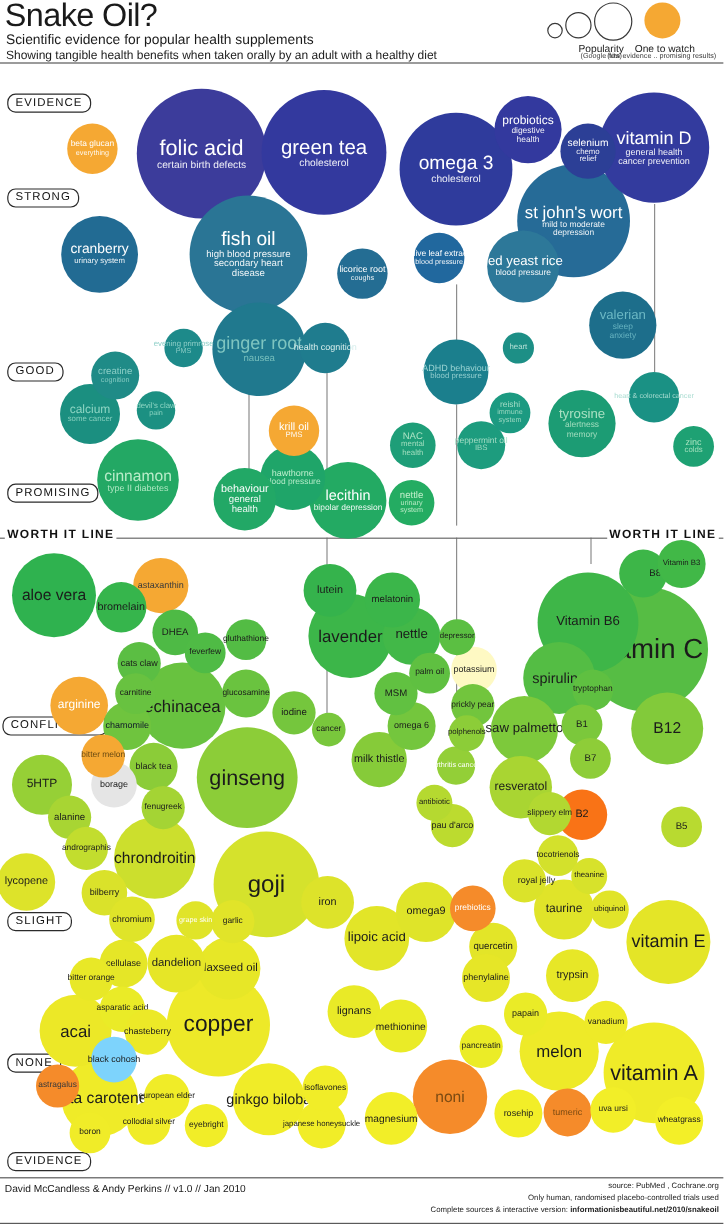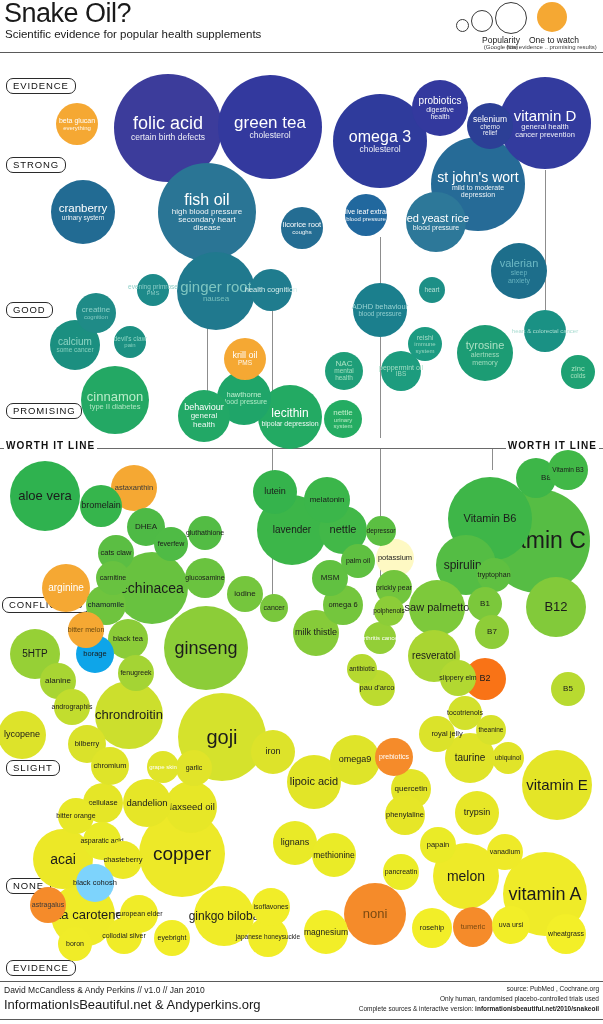--- a/index.html
+++ b/index.html
@@ -77,20 +77,21 @@
   .foot-r3 b { font-weight:700; }
 </style>
 </head>
 <body>
 
 <div id="page">
 
   <div class="header">
     <div class="title">Snake Oil?</div>
     <div class="sub1">Scientific evidence for popular health supplements</div>
+    <div class="sub2">Showing tangible health benefits when taken orally by an adult with a healthy diet</div>
 
     <div class="legend-pop">
       <span class="c c1"></span>
       <span class="c c2"></span>
       <span class="c c3"></span>
     </div>
     <div class="legend-lab" style="left:456px; top:35px; width:90px;">Popularity</div>
     <div class="legend-sub" style="left:456px; top:44px; width:90px;">(Google hits)</div>
 
     <div class="legend-watch-dot"></div>
@@ -265,21 +266,21 @@
       <div class="bub" style="left: 98px; top: 535px; width: 36px; height: 36px; background: rgb(91, 190, 67); color: rgb(27, 27, 27); z-index: 82;">
         <span class="nm" style="font-size: 7.5px;">cats claw</span>
       </div>
       <div class="bub" style="left: 253px; top: 470px; width: 44px; height: 44px; background: rgb(53, 179, 76); color: rgb(27, 27, 27); z-index: 78;">
         <span class="nm" style="font-size: 9px;">lutein</span>
       </div>
       <div class="bub" style="left: 304px; top: 477px; width: 46px; height: 46px; background: rgb(59, 182, 74); color: rgb(27, 27, 27); z-index: 77;">
         <span class="nm" style="font-size: 8px;">melatonin</span>
       </div>
       <div class="bub" style="left: 257px; top: 495px; width: 70px; height: 70px; background: rgb(60, 182, 73); color: rgb(27, 27, 27); z-index: 65;">
-        <span class="nm" style="font-size: 10px;">lavender</span>
+        <span class="nm" style="font-size: 14px;">lavender</span>
       </div>
       <div class="bub" style="left: 319px; top: 506px; width: 48px; height: 48px; background: rgb(66, 184, 72); color: rgb(27, 27, 27); z-index: 76;">
         <span class="nm" style="font-size: 11px;">nettle</span>
       </div>
       <div class="bub" style="left: 366px; top: 516px; width: 30px; height: 30px; background: rgb(91, 191, 66); color: rgb(27, 27, 27); z-index: 85;">
         <span class="nm" style="font-size: 6.5px;">depressor</span>
       </div>
       <div class="bub" style="left: 448px; top: 477px; width: 84px; height: 84px; background: rgb(62, 182, 72); color: rgb(27, 27, 27); z-index: 58;">
         <span class="nm" style="font-size: 11px;">Vitamin B6</span>
       </div>
@@ -357,21 +358,21 @@
       </div>
       <div class="bub" style="left: 68px; top: 612px; width: 36px; height: 36px; background: rgb(245, 168, 51); color: rgb(106, 74, 18); z-index: 82;">
         <span class="nm" style="font-size: 7px;">bitter melon</span>
       </div>
       <div class="bub" style="left: 108px; top: 619px; width: 40px; height: 40px; background: rgb(139, 204, 56); color: rgb(27, 27, 27); z-index: 80;">
         <span class="nm" style="font-size: 7.5px;">black tea</span>
       </div>
       <div class="bub" style="left: 10px; top: 629px; width: 50px; height: 50px; background: rgb(150, 208, 54); color: rgb(27, 27, 27); z-index: 75;">
         <span class="nm" style="font-size: 10px;">5HTP</span>
       </div>
-      <div class="bub" style="left: 76px; top: 635px; width: 38px; height: 38px; background: #0ea5e9; color: rgb(27, 27, 27); z-index: 81;">
+      <div class="bub" style="left: 76px; top: 635px; width: 38px; height: 38px; background: #e5e5e5; color: rgb(27, 27, 27); z-index: 81;">
         <span class="nm" style="font-size: 7.5px;">borage</span>
       </div>
       <div class="bub" style="left: 164px; top: 606px; width: 84px; height: 84px; background: rgb(140, 205, 56); color: rgb(27, 27, 27); z-index: 58;">
         <span class="nm" style="font-size: 18px;">ginseng</span>
       </div>
       <div class="bub" style="left: 118px; top: 655px; width: 36px; height: 36px; background: rgb(164, 212, 52); color: rgb(27, 27, 27); z-index: 82;">
         <span class="nm" style="font-size: 7px;">fenugreek</span>
       </div>
       <div class="bub" style="left: 40px; top: 663px; width: 36px; height: 36px; background: rgb(168, 213, 51); color: rgb(27, 27, 27); z-index: 82;">
         <span class="nm" style="font-size: 8px;">alanine</span>
@@ -561,21 +562,20 @@
       <div class="tag" style="left: 6px; top: 878px;">NONE</div>
       <div class="tag" style="left: 6px; top: 960px;">EVIDENCE</div>
     </div>
 
   <div class="worthline" style="top:448px;"></div>
   <div class="worthtxt" style="left:4px; top:440px;">WORTH IT LINE</div>
   <div class="worthtxt" style="right:4px; top:440px;">WORTH IT LINE</div>
 
   <div class="foot-rule-top"></div>
   <div class="foot-l1">David McCandless &amp; Andy Perkins // v1.0 //  Jan 2010</div>
-  <div class="foot-l2">InformationIsBeautiful.net &amp; Andyperkins.org</div>
   <div class="foot-r1">source: PubMed , Cochrane.org</div>
   <div class="foot-r2">Only human, randomised placebo-controlled trials used</div>
   <div class="foot-r3">
     <span>Complete sources &amp; interactive version: </span><b>informationisbeautiful.net/2010/snakeoil</b>
   </div>
   <div class="foot-rule-bot"></div>
 
 </div>
 
 </body></html>

